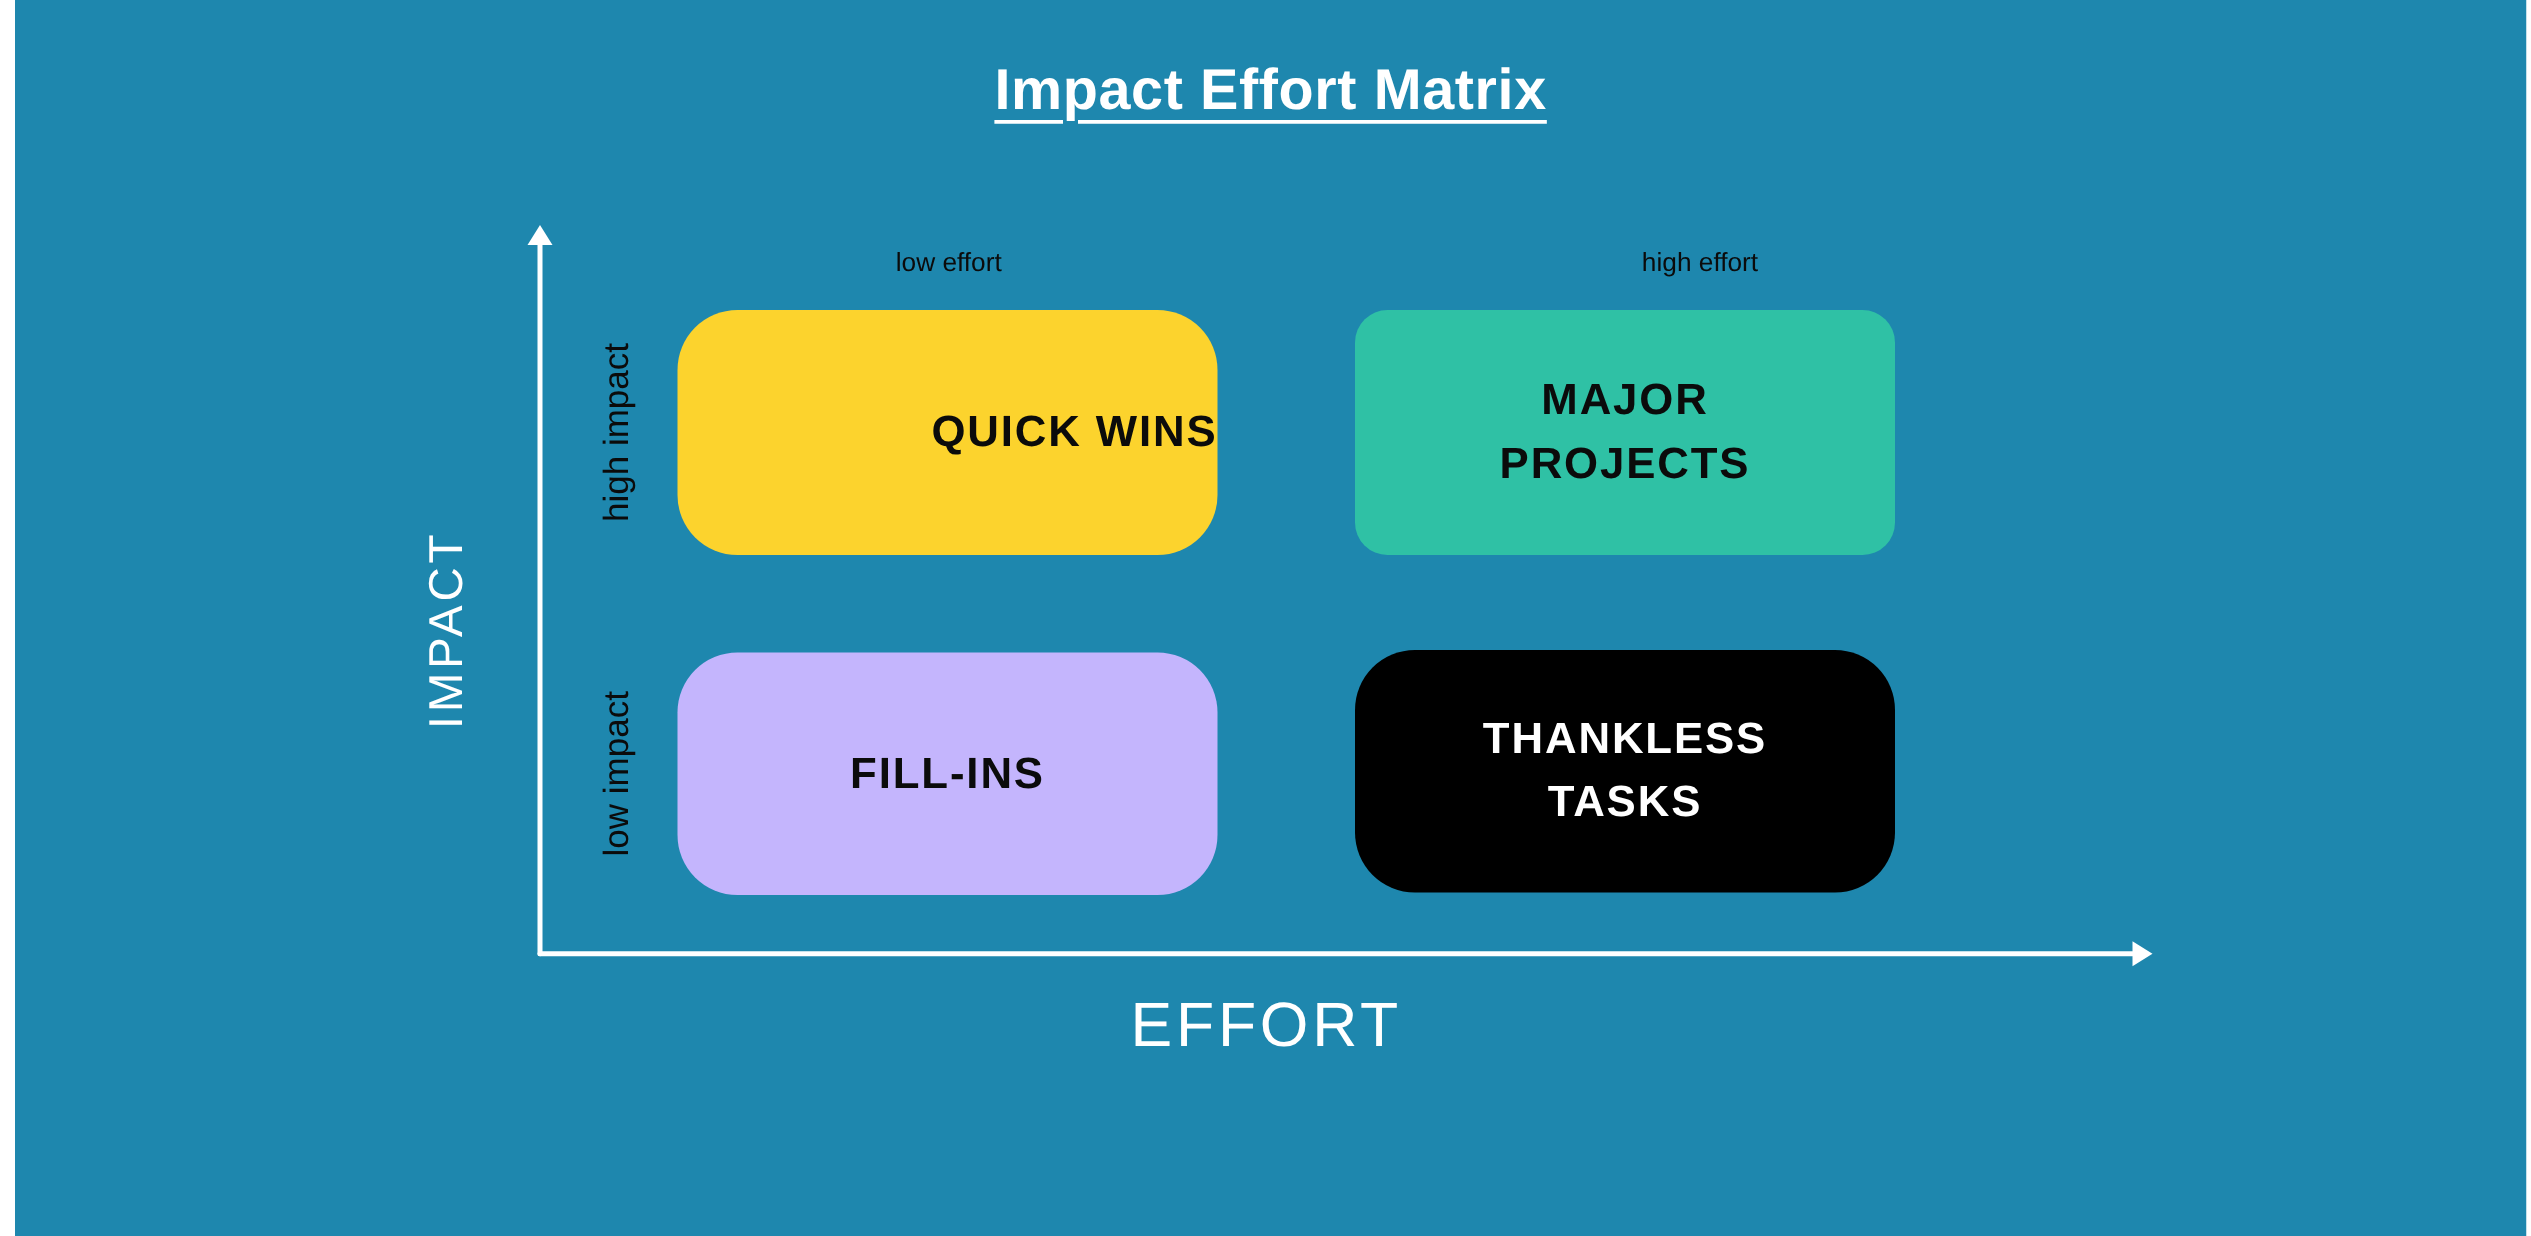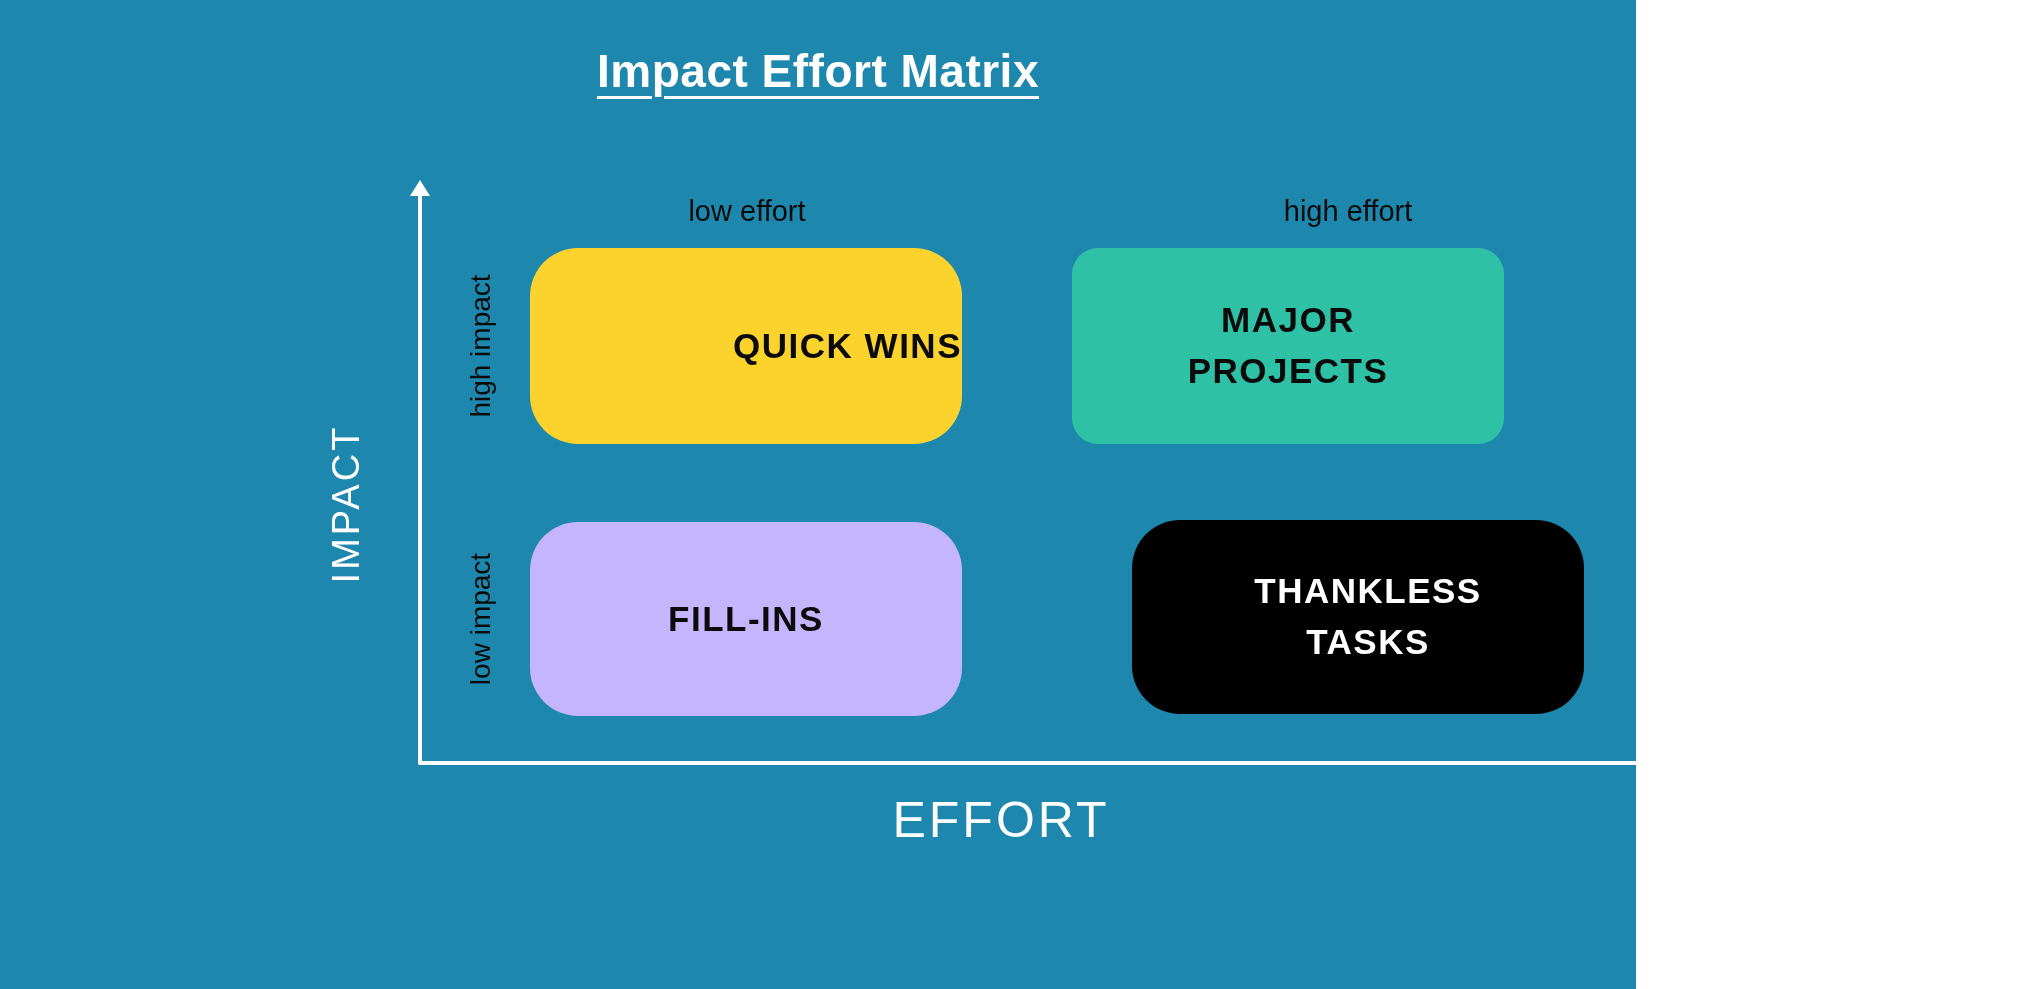--- a/index.html
+++ b/index.html
@@ -1,23 +1,24 @@
 <!DOCTYPE html>
 <html><head>
 <meta charset="utf-8">
 <style>
   html, body { margin: 0; padding: 0; }
   body { font-family: "Liberation Sans", sans-serif; }
 
   .canvas {
     position: relative;
-    width: 1636px;
+    width: 2009px;
     height: 989px;
     background: #1E87AE;
     overflow: hidden;
+    margin-left: 12px;
   }
 
   
   .title-wrap {
     position: absolute;
     left: 0; right: 0; top: 44px;
     text-align: center;
   }
   .title {
     display: inline-block;
@@ -84,21 +85,21 @@
     letter-spacing: 3px;
     white-space: nowrap;
   }
 
   
   .col-label {
     position: absolute;
     top: 211px;
     transform: translate(-50%, -50%);
     color: #0B0B0B;
-    font-size: 29px;
+    font-size: 21px;
     font-weight: 500;
     white-space: nowrap;
   }
   .col-label.low  { left: 747px; }
   .col-label.high { left: 1348px; }
 
   
   .row-label {
     position: absolute;
     left: 481px;
@@ -124,21 +125,21 @@
   }
   .quadrant .q-label {
     font-size: 35px;
     font-weight: 600;
     letter-spacing: 1.5px;
     line-height: 1.45;
   }
   .quadrant.tl { left: 530px;  top: 248px; justify-content: flex-end; }
   .quadrant.tr { left: 1072px; top: 248px; border-radius: 26px; }
   .quadrant.bl { left: 530px;  top: 522px; height: 194px; }
-  .quadrant.br { left: 1132px; top: 520px; height: 194px; padding-left: 20px; }
+  .quadrant.br { left: 1072px; top: 520px; height: 194px; }
 
   
   .quadrant.tr .q-label,
   .quadrant.br .q-label { max-width: 250px; }
 </style>
 </head>
 <body>
 
 <div class="canvas">
 

